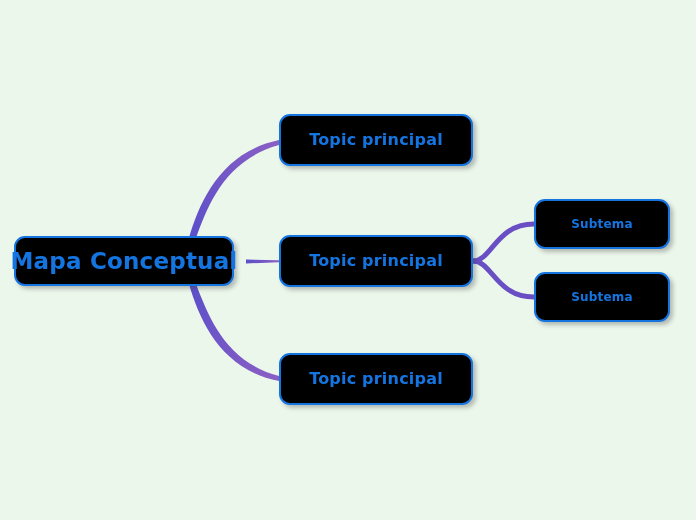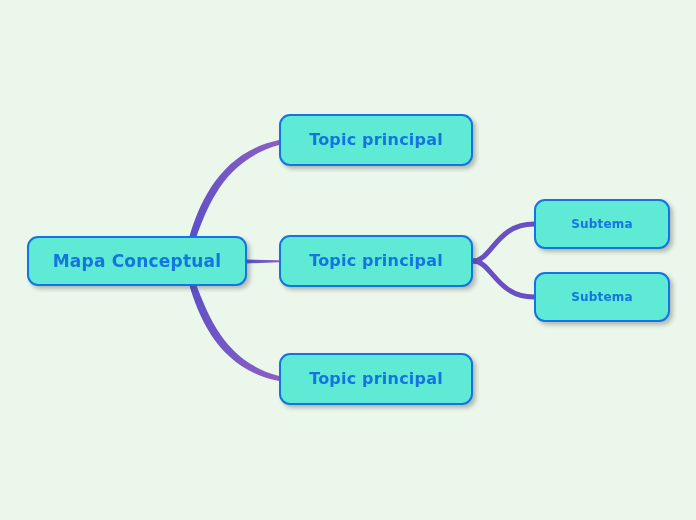--- a/index.html
+++ b/index.html
@@ -24,39 +24,39 @@
     position: absolute;
     left: 0;
     top: 0;
     width: 696px;
     height: 520px;
     pointer-events: none;
   }
   .node {
     position: absolute;
     box-sizing: border-box;
-    background: #5eead4;
+    background: #000000;
     border: 2.5px solid #1475e1;
     border-radius: 11px;
     display: flex;
     align-items: center;
     justify-content: center;
     box-shadow: 3px 3px 4px rgba(60, 60, 60, 0.33);
     color: #1475e1;
     font-weight: bold;
     letter-spacing: 0.2px;
     white-space: nowrap;
     z-index: 5;
   }
   .node-root {
-    left: 27px;
+    left: 14px;
     top: 236px;
     width: 220px;
     height: 50px;
-    font-size: 17px;
+    font-size: 23px;
   }
   .node-topic {
     width: 194px;
     height: 52px;
     font-size: 16px;
   }
   .node-topic-1 { left: 279px; top: 114px; }
   .node-topic-2 { left: 279px; top: 235px; }
   .node-topic-3 { left: 279px; top: 353px; }
   .node-sub {

